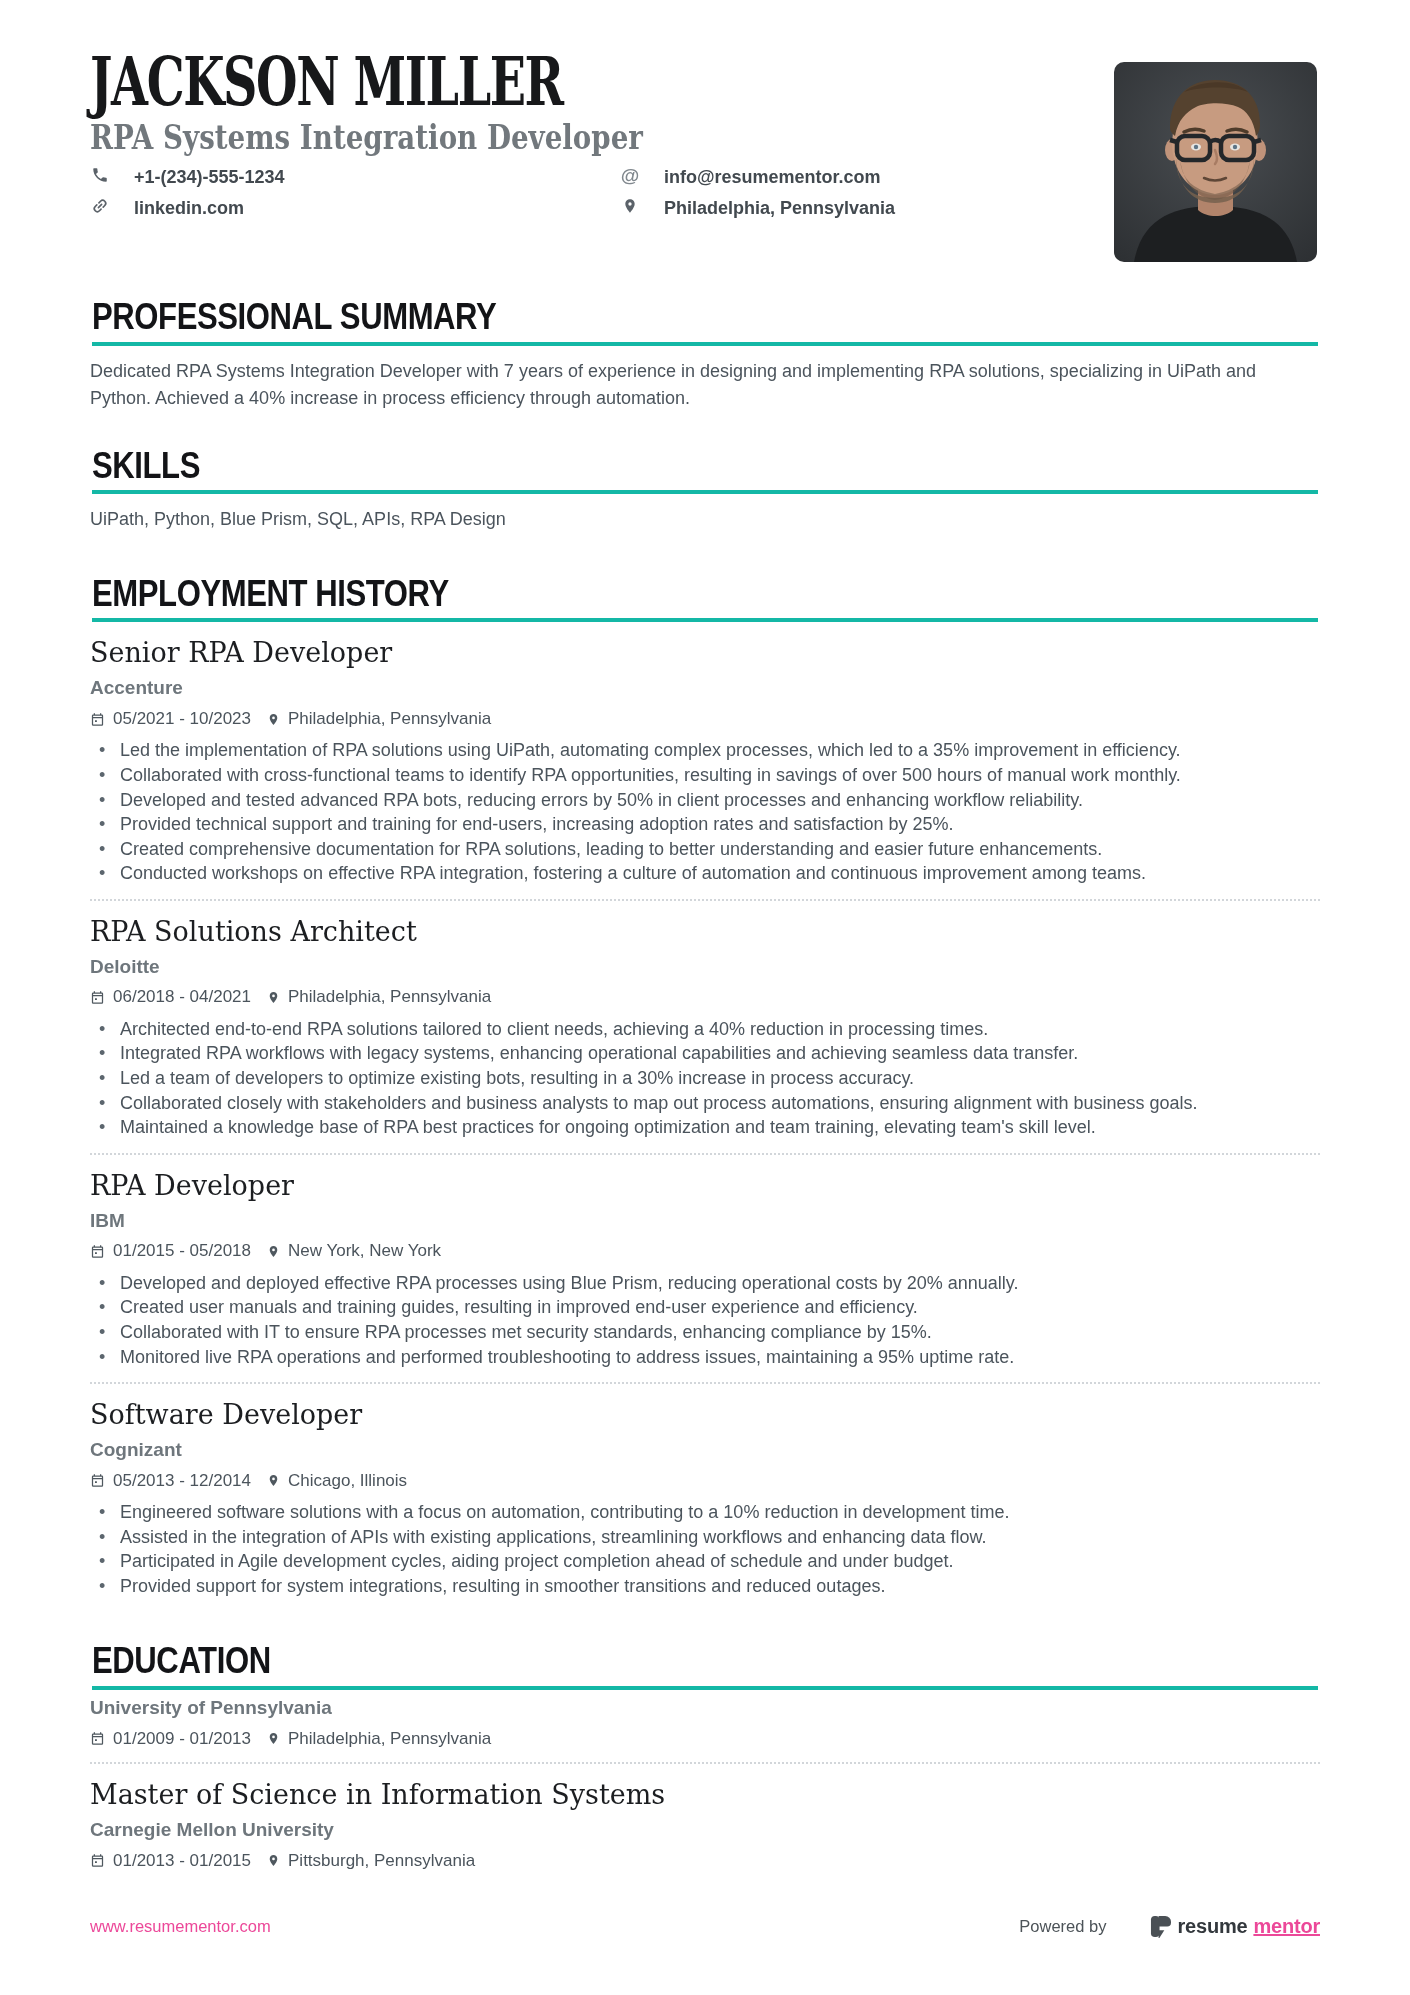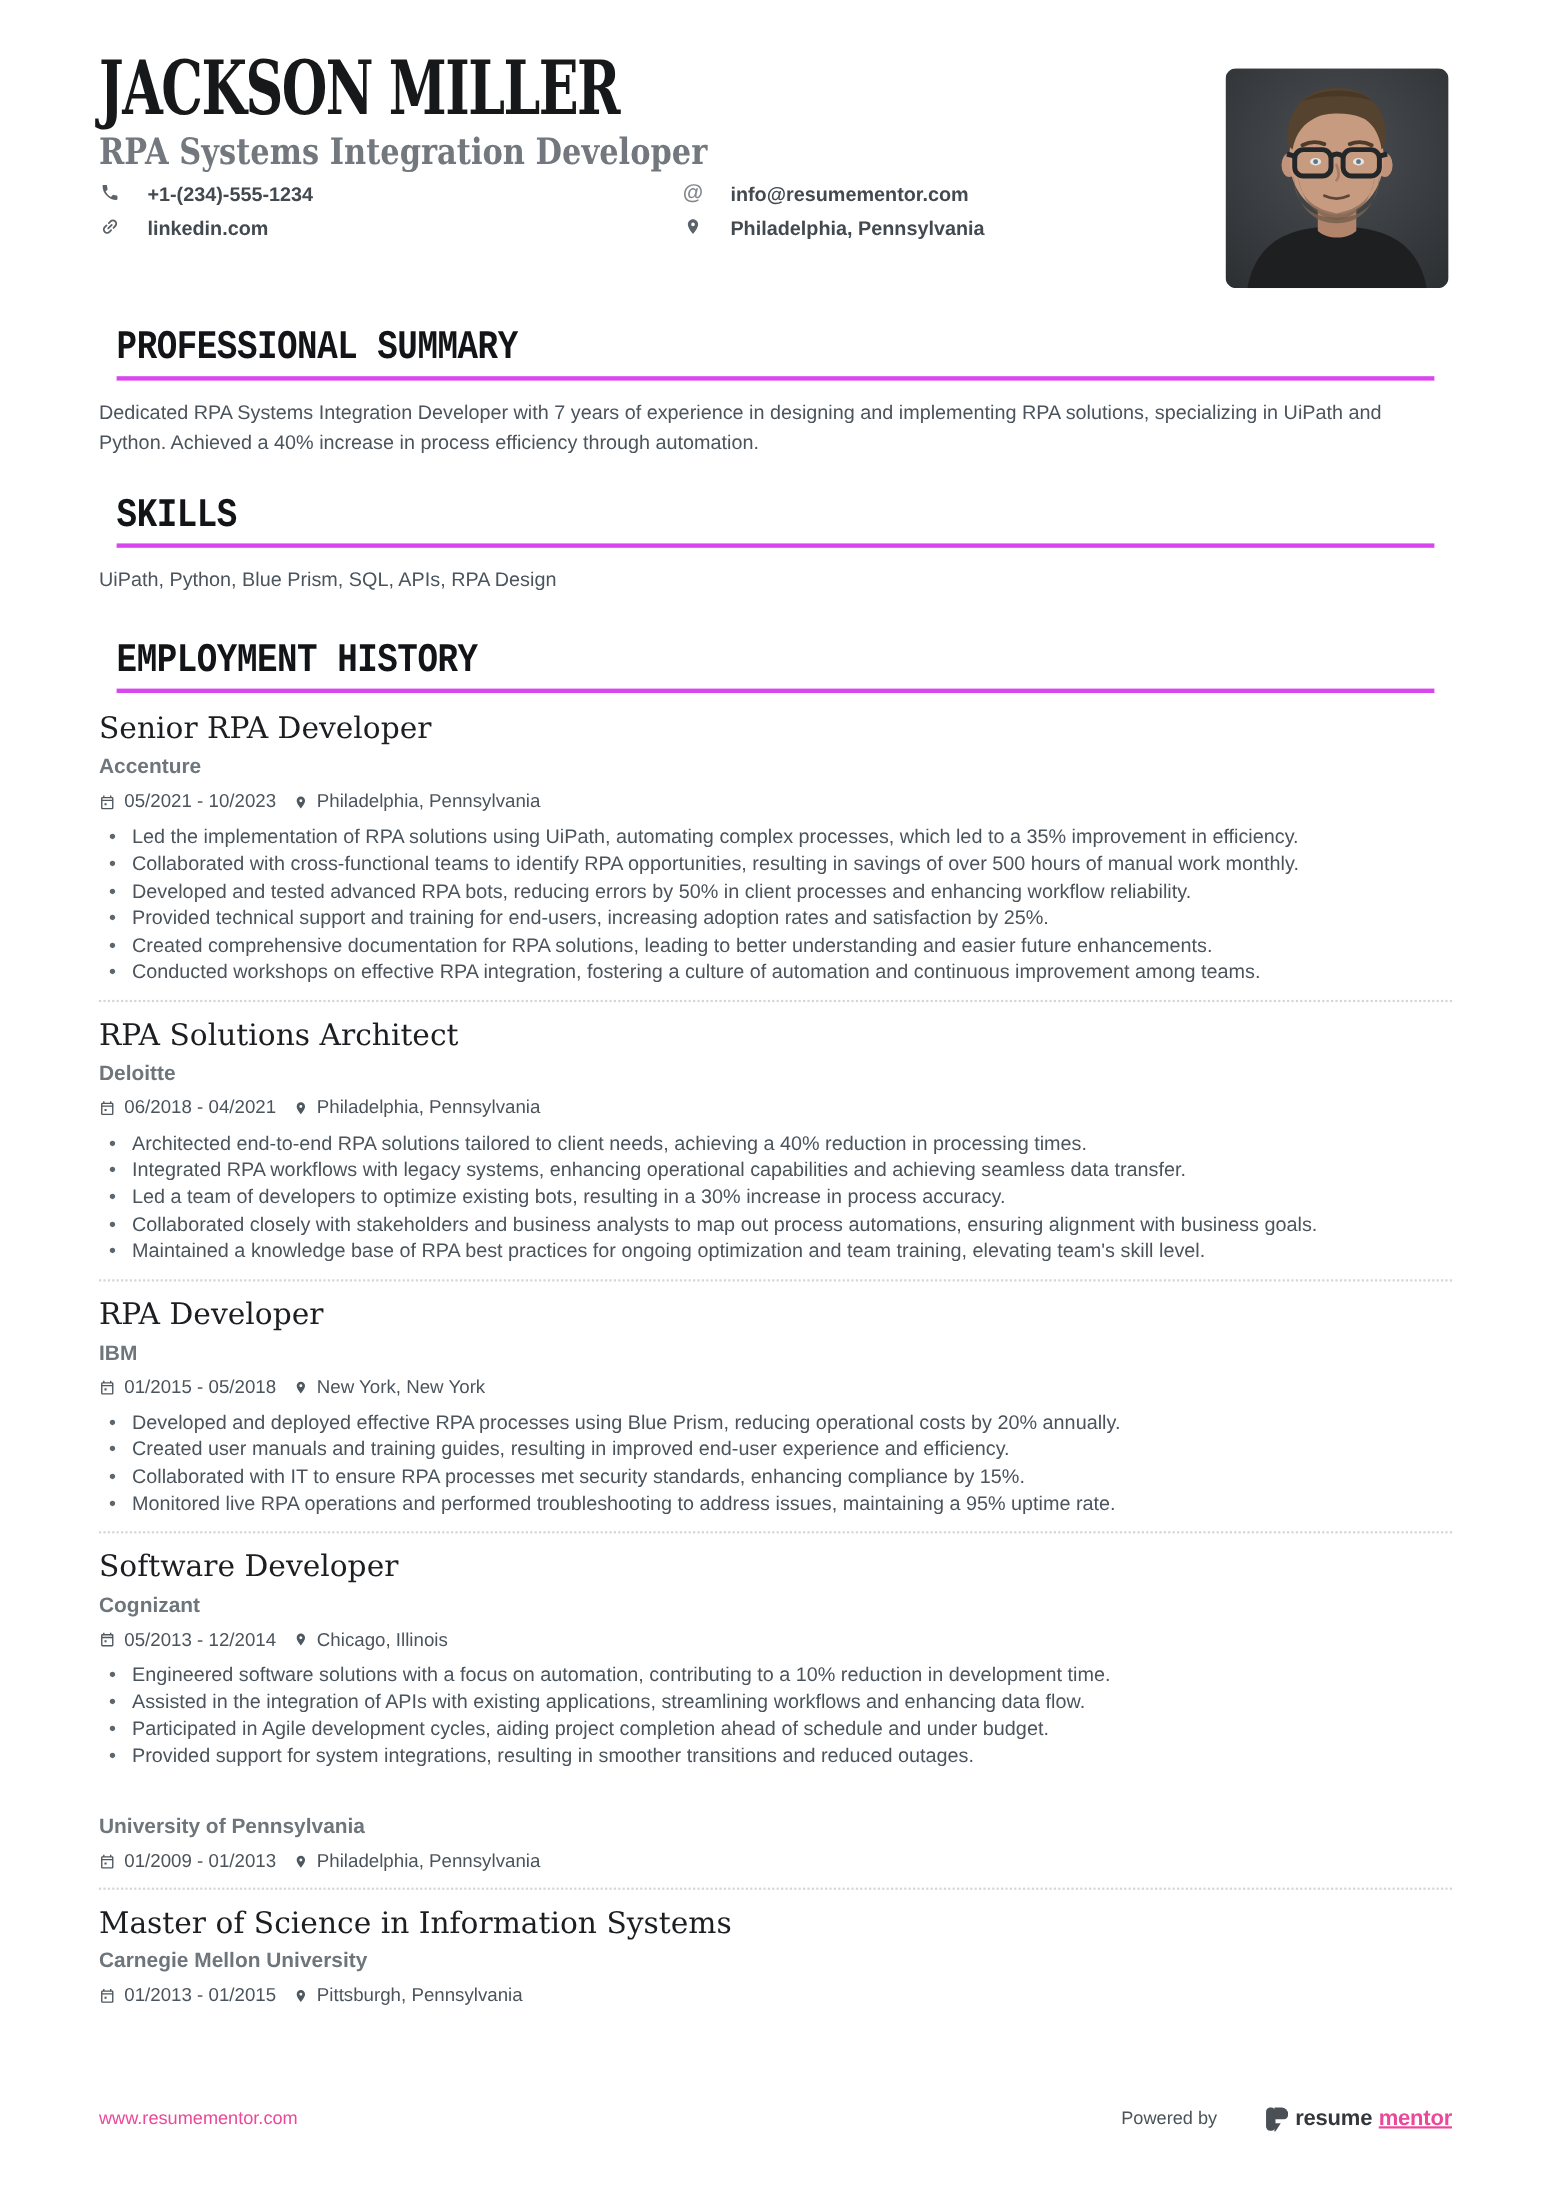--- a/index.html
+++ b/index.html
@@ -20,22 +20,22 @@
     transform:scaleX(.84);transform-origin:left center;
   }
   .contacts{display:grid;grid-template-columns:530px auto;row-gap:7px;margin-top:9px;}
   .contact-item{display:flex;align-items:flex-start;gap:24px;font-weight:700;font-size:18px;color:#42494f;line-height:1.3;}
   .cicon{display:inline-flex;width:20px;justify-content:center;color:#5b6269;flex:none;}
   .at-glyph{font-size:19px;font-weight:700;color:#81888e;line-height:1;}
   .photo{position:absolute;top:62px;right:66px;width:203px;height:200px;border-radius:10px;overflow:hidden;}
   .photo svg{display:block;}
   
   .sec-head{
-    font-family:Liberation Mono, monospace;font-weight:800;font-size:37px;line-height:1.12;
-    color:#131417;margin:16px;border-bottom:4px solid #d946ef;padding-bottom:4px;
+    font-family:Liberation Sans, sans-serif;font-weight:800;font-size:37px;line-height:1.12;
+    color:#131417;margin:2px;border-bottom:4px solid #14b8a6;padding-bottom:4px;
   }
   .sec-head .squeeze{display:inline-block;transform:scaleX(.84);transform-origin:left center;white-space:nowrap;letter-spacing:-.5px;}
   .sec-summary{margin-top:76px;}
   .sec-skills{margin-top:33px;}
   .sec-employment{margin-top:40px;}
   .sec-education{margin-top:42px;}
   .body-text{font-size:18px;line-height:27px;color:#4b545c;margin:12px 0 0;}
   
   .entry-title{
     font-family:"DejaVu Serif",serif;font-weight:500;font-size:27px;line-height:1.25;
@@ -281,20 +281,21 @@
       <ul class="bullets">
         <li>Engineered software solutions with a focus on automation, contributing to a 10% reduction in development time.</li>
         <li>Assisted in the integration of APIs with existing applications, streamlining workflows and enhancing data flow.</li>
         <li>Participated in Agile development cycles, aiding project completion ahead of schedule and under budget.</li>
         <li>Provided support for system integrations, resulting in smoother transitions and reduced outages.</li>
       </ul>
     </div>
   </section>
 
   <section class="sec-education">
+    <h2 class="sec-head"><span class="squeeze">EDUCATION</span></h2>
 
     <div>
       <div class="org">University of Pennsylvania</div>
       <div class="meta">
         <span class="meta-item">
           <span class="micon">
               <svg width="15" height="15" viewBox="0 0 24 24" fill="currentColor">
                 <path d="M19 4h-1V2h-2v2H8V2H6v2H5a2 2 0 0 0-2 2v14a2 2 0 0 0 2 2h14a2 2 0 0 0 2-2V6a2 2 0 0 0-2-2zm0 16H5V10h14v10zM5 8V6h14v2H5zm3 5h3v3H8v-3z"></path>
               </svg>
             </span>

